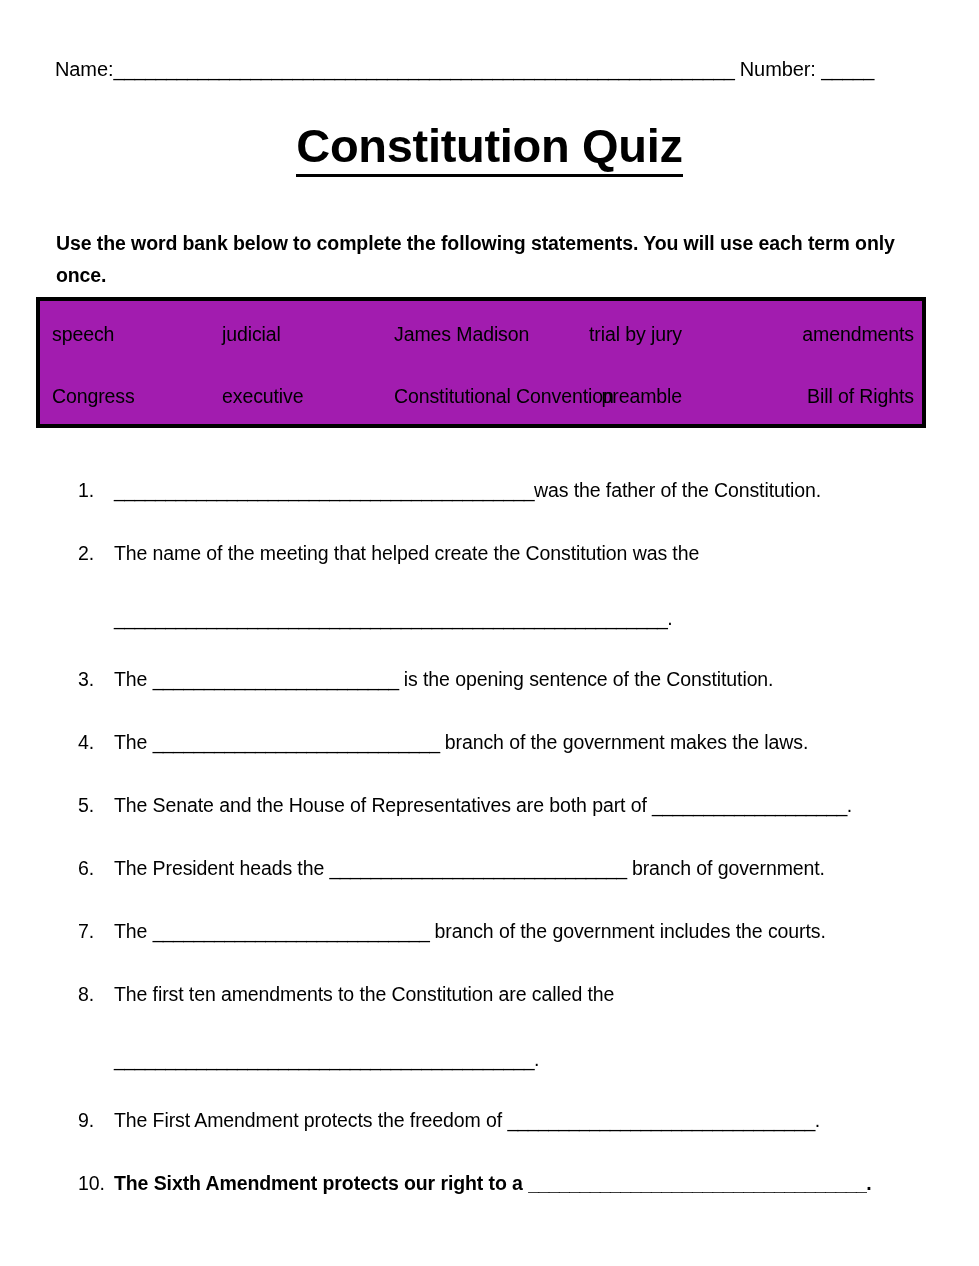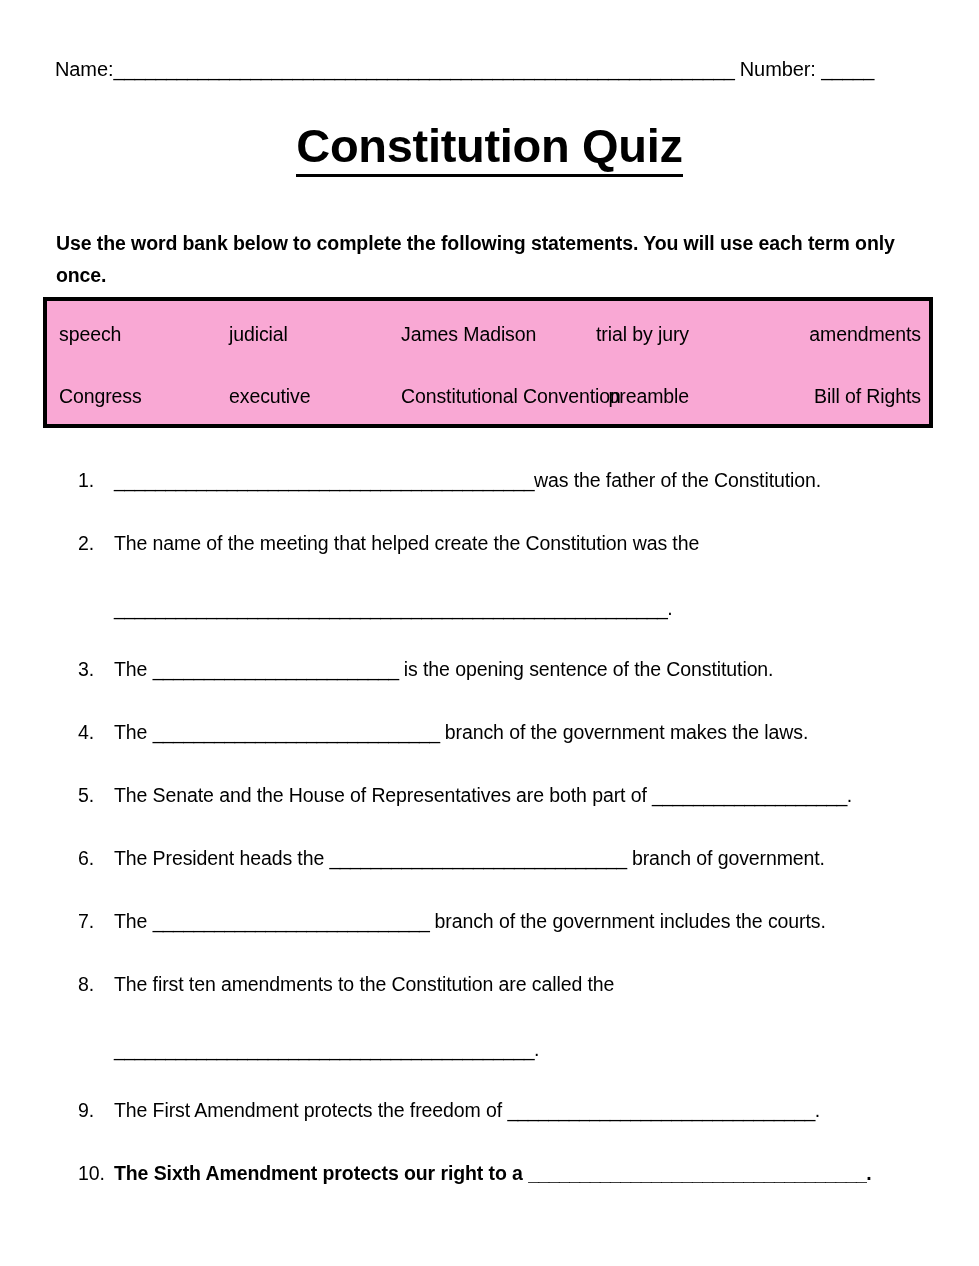--- a/index.html
+++ b/index.html
@@ -59,27 +59,27 @@
     width: 860px;
     font-size: 19.5px;
     font-weight: bold;
     line-height: 32px;
     letter-spacing: -0.1px;
   }
 
   
   .wordbank {
     position: absolute;
-    left: 43px;
+    left: 36px;
     top: 297px;
     width: 890px;
     height: 131px;
     border: 4px solid #000000;
     box-sizing: border-box;
-    background: #f9a8d4;
+    background: #a21caf;
   }
   .wb-row {
     position: absolute;
     left: 0;
     width: 100%;
     height: 33px;
   }
   .wb-row.r1 { top: 20px; }
   .wb-row.r2 { top: 82px; }
   .wb-term {
@@ -113,20 +113,21 @@
     position: absolute;
     left: 0;
     top: 0;
     width: 34px;
     text-align: left;
     white-space: nowrap;
   }
   .q .body {
     margin-left: 36px;
     white-space: normal;
+    margin-top: 10px;
   }
   .q .body .seg { white-space: pre-wrap; }
   .blank {
     letter-spacing: -0.6px;
     white-space: pre;
   }
   .q .line2 {
     margin-left: 36px;
     margin-top: 37px;
     white-space: pre;

